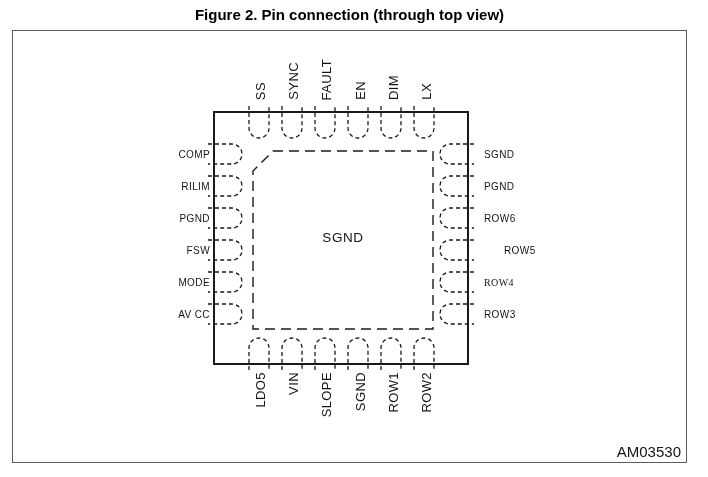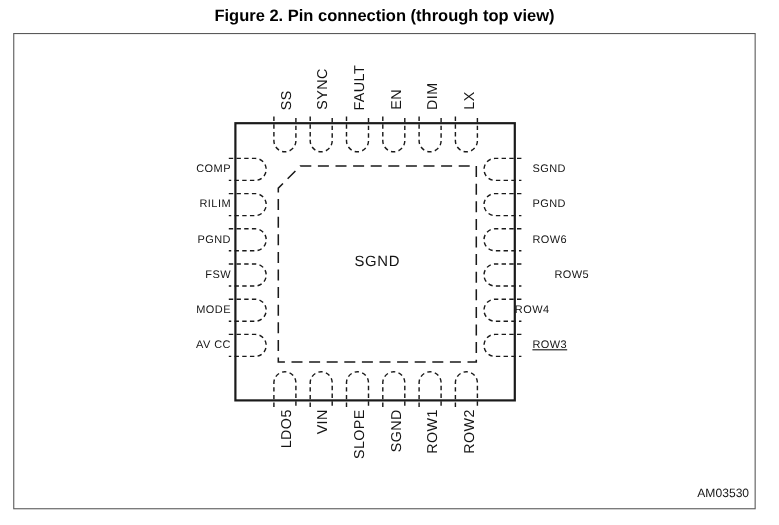--- a/index.html
+++ b/index.html
@@ -12,21 +12,21 @@
   .diagram-svg{position:absolute;left:0;top:0;}
   .hlabel{position:absolute;font-size:10px;color:#141414;white-space:nowrap;
         letter-spacing:0.4px;line-height:15px;}
   .left-label{transform:translateY(-50%);text-align:right;}
   .right-label{transform:translateY(-50%);}
   .vlabel{position:absolute;font-size:13px;color:#141414;white-space:nowrap;
         letter-spacing:0.4px;line-height:15px;writing-mode:vertical-rl;
         transform:translateX(-50%) rotate(180deg);}
   .center-pad-label{position:absolute;left:343px;top:237px;transform:translate(-50%,-50%);
         font-size:13.5px;color:#141414;letter-spacing:0.6px;}
-  .fig-code{position:absolute;right:27px;top:443px;font-size:11px;color:#141414;}
+  .fig-code{position:absolute;right:27px;top:443px;font-size:15px;color:#141414;}
 </style>
 </head>
 <body>
 
 <div class="page">
 
   <div class="fig-title">Figure 2. Pin connection (through top view)</div>
 
   <div class="frame"></div>
 
@@ -63,22 +63,22 @@
   <span class="hlabel left-label" style="right:498px;top:186px;">RILIM</span>
   <span class="hlabel left-label" style="right:498px;top:218px;">PGND</span>
   <span class="hlabel left-label" style="right:498px;top:250px;">FSW</span>
   <span class="hlabel left-label" style="right:498px;top:282px;">MODE</span>
   <span class="hlabel left-label" style="right:498px;top:314px;">AV CC</span>
 
   <span class="hlabel right-label" style="left:484px;top:154px;">SGND</span>
   <span class="hlabel right-label" style="left:484px;top:186px;text-align:right;">PGND</span>
   <span class="hlabel right-label" style="left:484px;top:218px;">ROW6</span>
   <span class="hlabel right-label" style="left:504px;top:250px;">ROW5</span>
-  <span class="hlabel right-label" style="left:468px;top:282px;">ROW4</span>
-  <span class="hlabel right-label" style="left:484px;top:314px;text-decoration:underline;">ROW3</span>
+  <span class="hlabel right-label" style="left:484px;top:282px;font-family:Liberation Serif, serif;">ROW4</span>
+  <span class="hlabel right-label" style="left:484px;top:314px;">ROW3</span>
 
   <span class="vlabel" style="left:260px;bottom:377px;">SS</span>
   <span class="vlabel" style="left:293px;bottom:377px;">SYNC</span>
   <span class="vlabel" style="left:326px;bottom:377px;">FAULT</span>
   <span class="vlabel" style="left:360px;bottom:377px;">EN</span>
   <span class="vlabel" style="left:393px;bottom:377px;">DIM</span>
   <span class="vlabel" style="left:426px;bottom:377px;">LX</span>
 
   <span class="vlabel" style="left:260px;top:372px;">LDO5</span>
   <span class="vlabel" style="left:293px;top:372px;">VIN</span>

